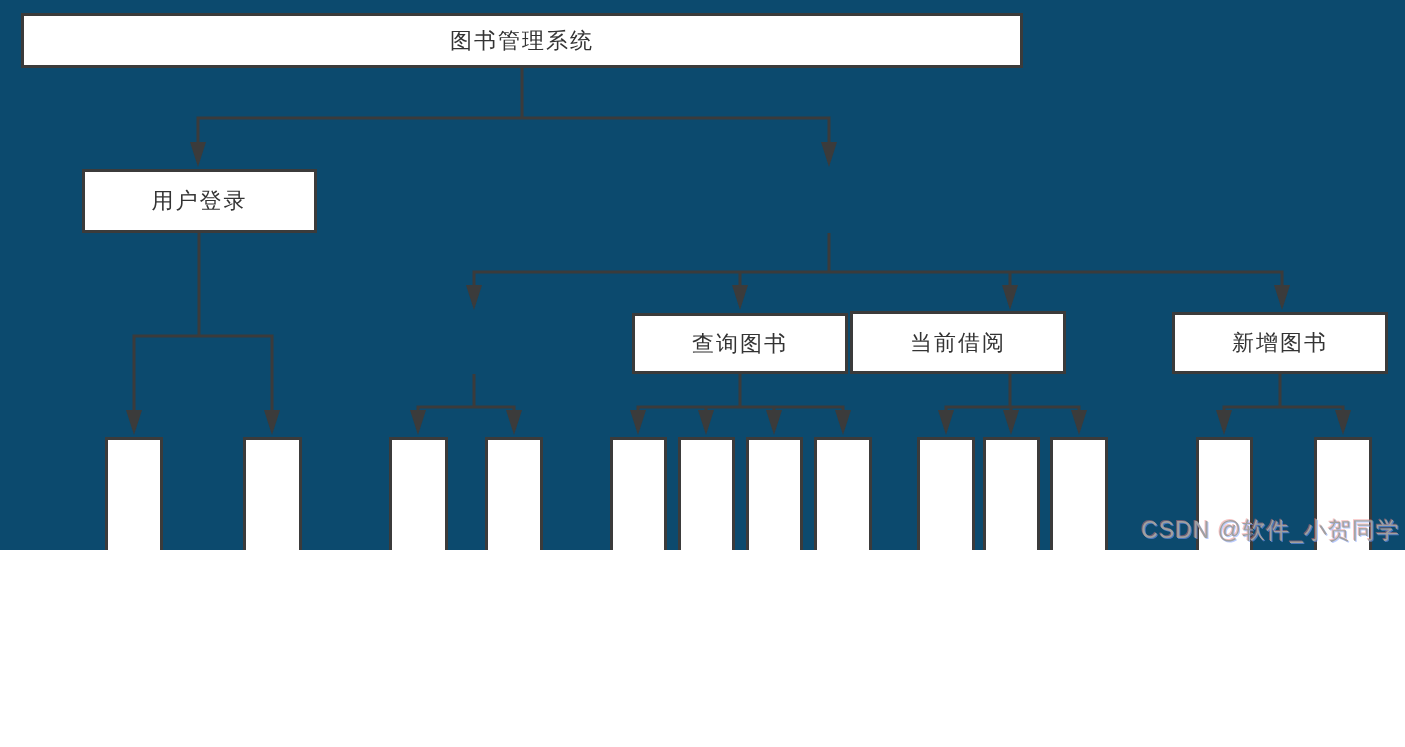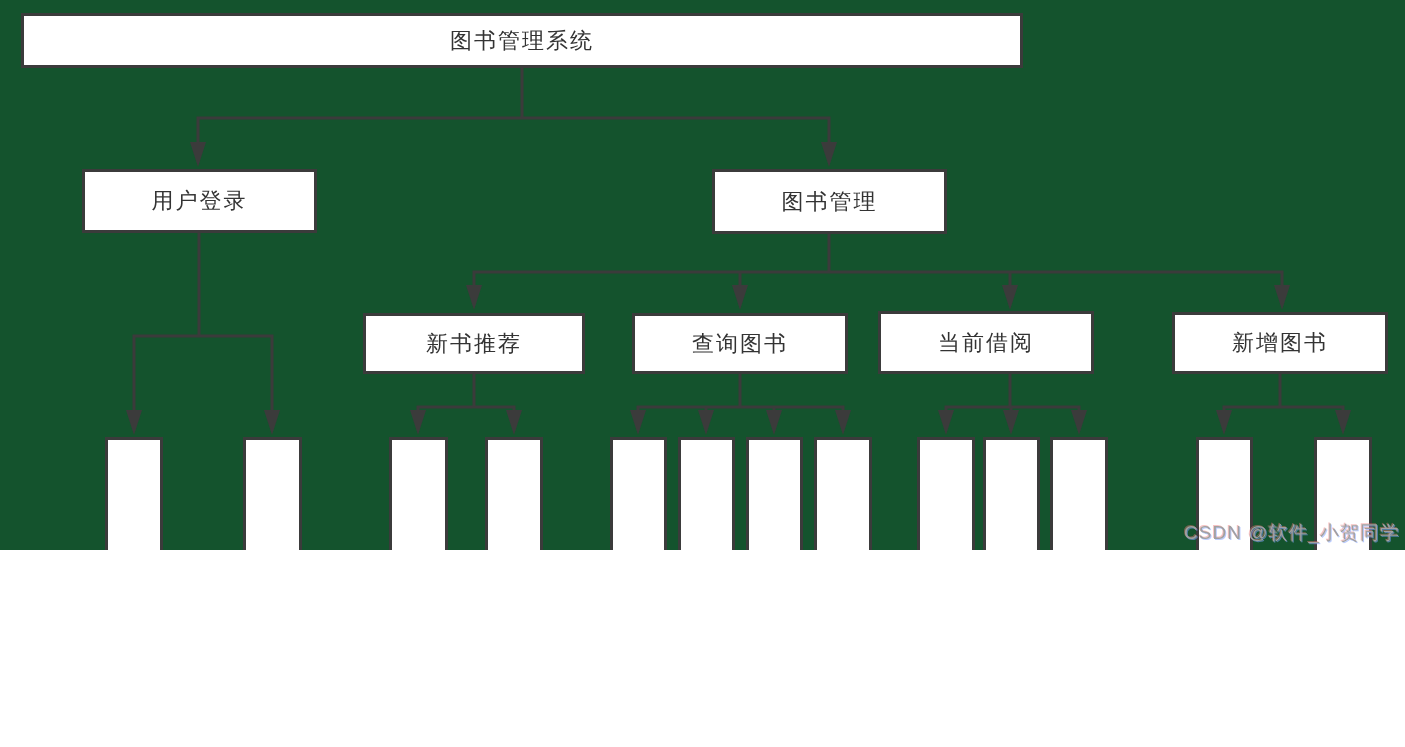--- a/index.html
+++ b/index.html
@@ -1,19 +1,19 @@
 <!DOCTYPE html>
 <html><head>
 <meta charset="utf-8">
 <style>
   html,body{margin:0;padding:0;background:#ffffff;}
   .canvas{
     position:relative;
     width:1405px;height:550px;
-    background:#14532d;
+    background:#0c4a6e;
     font-family:"Liberation Sans","DejaVu Sans",sans-serif;
     overflow:hidden;
   }
   svg.connectors{position:absolute;left:0;top:0;width:1405px;height:747px;}
   .node{
     position:absolute;
     box-sizing:border-box;
     background:#ffffff;
     border:3px solid #3b3b3b;
     display:flex;
@@ -30,21 +30,21 @@
     writing-mode:vertical-rl;
     text-orientation:mixed;
     font-size:24px;
     letter-spacing:6px;
     line-height:1.1;
   }
   .watermark{
     position:absolute;
     right:5px;
     bottom:4px;
-    font-size:19px;
+    font-size:23px;
     letter-spacing:1px;
     color:#a0a0a0;
     text-shadow:1px 1px 0 rgba(130,160,255,.55),-1px -1px 0 rgba(235,120,120,.45);
     white-space:nowrap;
   }
 </style>
 </head>
 <body>
 
 <div class="canvas">
@@ -82,31 +82,25 @@
     </g>
   </svg>
 
   <div class="node h" style="left:21px;top:13px;width:1002px;height:55px">
     <span>图书管理系统</span>
   </div>
 
   <div class="node h" style="left:82px;top:169px;width:235px;height:64px">
     <span>用户登录</span>
   </div>
-  <div class="node h" style="left:712px;top:169px;width:235px;height:65px">
-    <span>图书管理</span>
-  </div>
 
-  <div class="node h" style="left:363px;top:313px;width:222px;height:61px">
-    <span>新书推荐</span>
-  </div>
   <div class="node h" style="left:632px;top:313px;width:216px;height:61px">
     <span>查询图书</span>
   </div>
-  <div class="node h" style="left:878px;top:311px;width:216px;height:63px">
+  <div class="node h" style="left:850px;top:311px;width:216px;height:63px">
     <span>当前借阅</span>
   </div>
   <div class="node h" style="left:1172px;top:312px;width:216px;height:62px">
     <span>新增图书</span>
   </div>
 
   <div class="node v" style="left:105px;top:437px;width:58px;height:298px">
     <span>用户登录</span>
   </div>
   <div class="node v" style="left:243px;top:437px;width:59px;height:298px">

